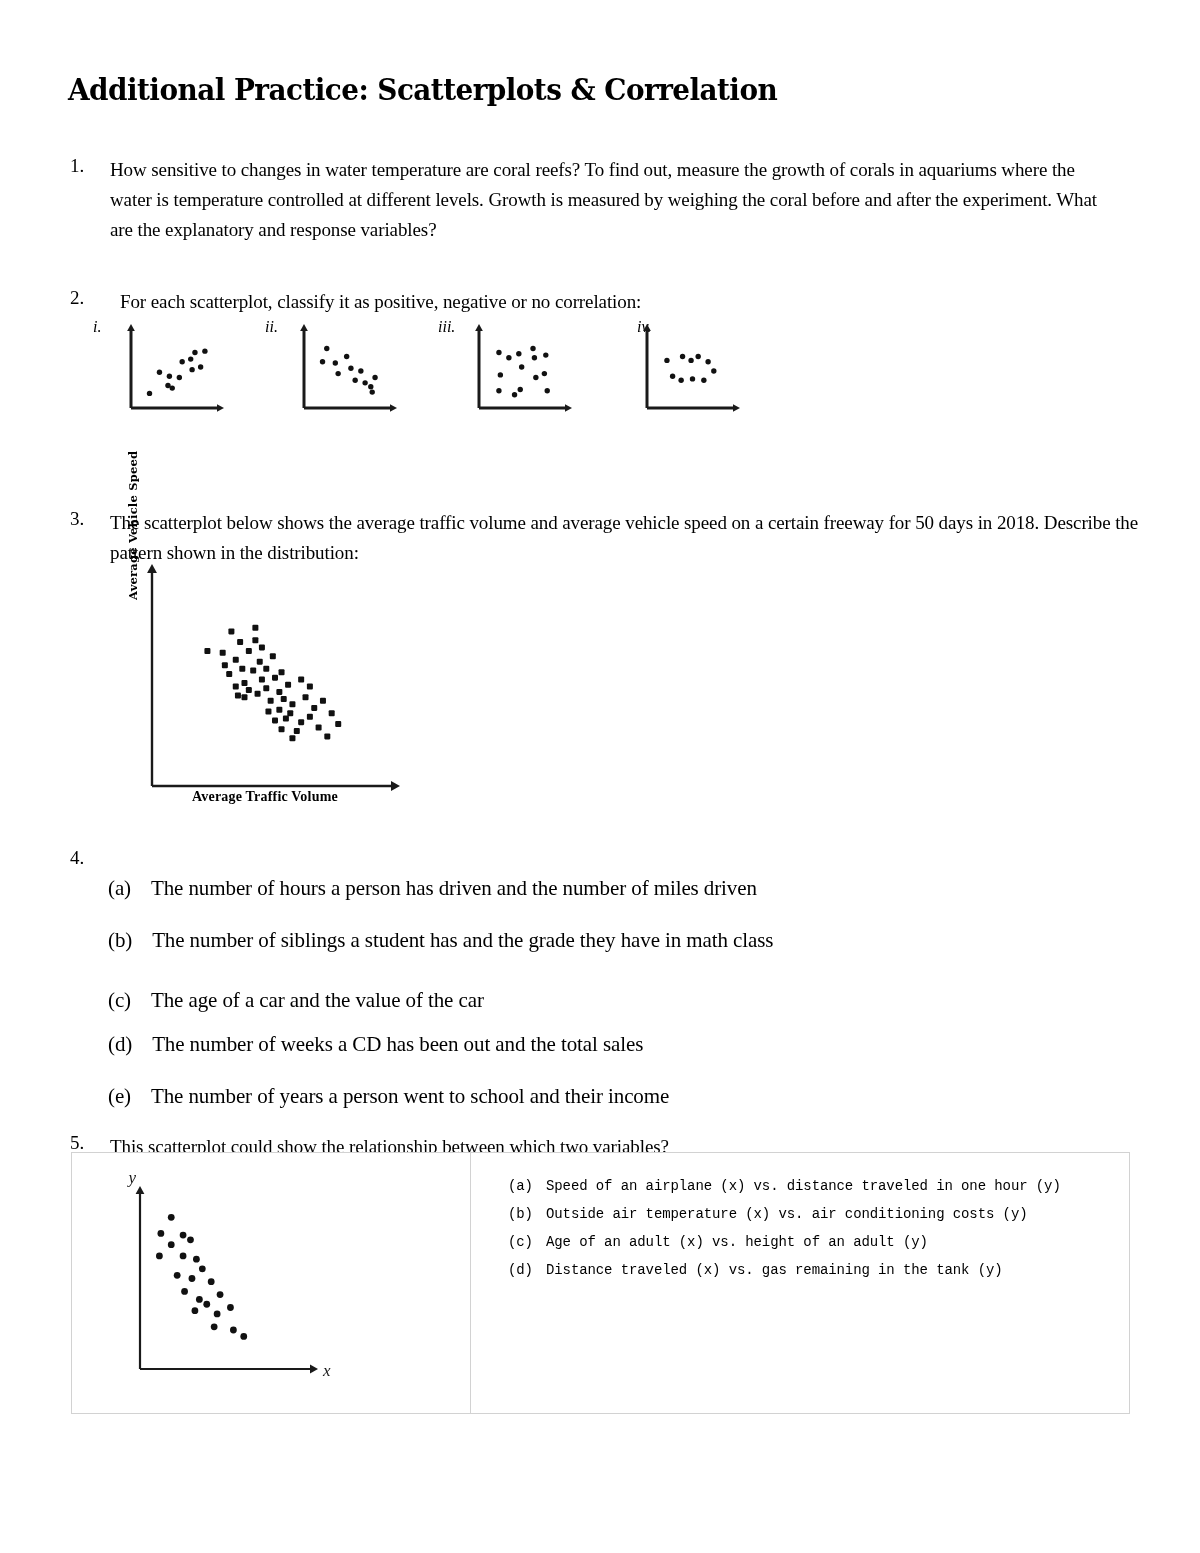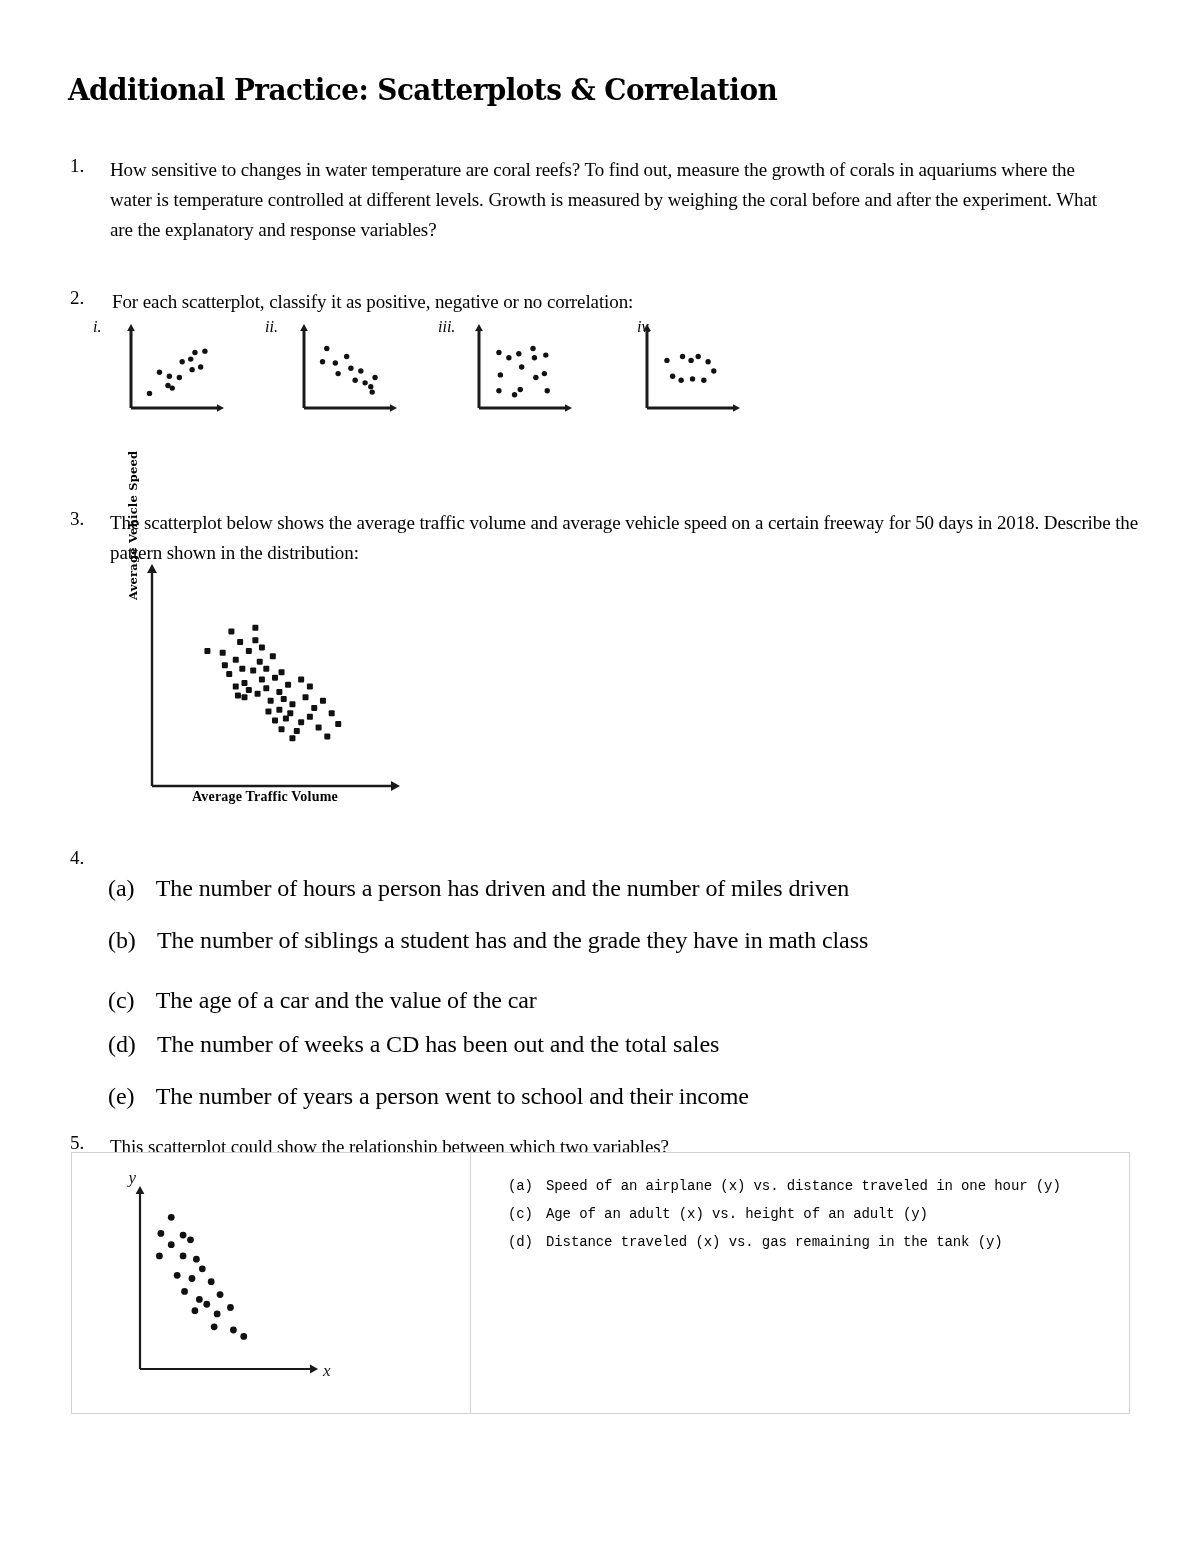--- a/index.html
+++ b/index.html
@@ -45,21 +45,21 @@
   }
   .qtext {
     position: absolute;
     font-size: 19px;
     line-height: 30px;
     font-family: "Liberation Serif", serif;
     letter-spacing: -0.1px;
   }
   .sub {
     position: absolute;
-    font-size: 24px;
+    font-size: 21px;
     line-height: 28px;
     font-family: "Liberation Serif", serif;
     letter-spacing: -0.1px;
     white-space: nowrap;
   }
   .romlabel {
     position: absolute;
     font-size: 16px;
     font-style: italic;
     font-family: "Liberation Serif", serif;
@@ -150,21 +150,21 @@
 <body>
 
 <div class="page">
 
   <div class="title">Additional Practice: Scatterplots &amp; Correlation</div>
 
   <div class="qnum" style="left:70px; top:155px;">1.</div>
   <div class="qtext" style="left:110px; top:155px; width:990px;">How sensitive to changes in water temperature are coral reefs? To find out, measure the growth of corals in aquariums where the water is temperature controlled at different levels. Growth is measured by weighing the coral before and after the experiment. What are the explanatory and response variables?</div>
 
   <div class="qnum" style="left:70px; top:287px;">2.</div>
-  <div class="qtext" style="left:112px; top:287px; width:990px;">For each scatterplot, classify it as positive, negative or no correlation:</div>
+  <div class="qtext" style="left:120px; top:287px; width:990px;">For each scatterplot, classify it as positive, negative or no correlation:</div>
 
   <div class="romlabel" style="left:93px; top:318px;">i.</div>
   <div class="romlabel" style="left:265px; top:318px;">ii.</div>
   <div class="romlabel" style="left:438px; top:318px;">iii.</div>
   <div class="romlabel" style="left:637px; top:318px;">iv.</div>
 
   <div class="miniplot" style="left:113px; top:322px;">
       <svg width="115" height="100" viewBox="0 0 115 100">
         <line x1="18" y1="86" x2="18" y2="9" stroke="#1a1a1a" stroke-width="3"></line>
         <polygon points="18,2 14.149999999999999,9 21.85,9" fill="#1a1a1a"></polygon>
@@ -374,20 +374,23 @@
         <text x="28" y="11" fill="#1a1a1a" font-size="17" font-style="italic" font-family="&quot;Liberation Serif&quot;, serif" text-anchor="end">y</text>
         <text x="215" y="204.14" fill="#1a1a1a" font-size="17" font-style="italic" font-family="&quot;Liberation Serif&quot;, serif">x</text>
       </svg>
     </div>
 
   <div class="opt-list">
     <div class="opt">
       <span class="lbl">(a)</span><span>Speed of an airplane (x) vs. distance traveled in one hour (y)</span>
     </div>
     <div class="opt">
+      <span class="lbl">(b)</span><span>Outside air temperature (x) vs. air conditioning costs (y)</span>
+    </div>
+    <div class="opt">
       <span class="lbl">(c)</span><span>Age of an adult (x) vs. height of an adult (y)</span>
     </div>
     <div class="opt">
       <span class="lbl">(d)</span><span>Distance traveled (x) vs. gas remaining in the tank (y)</span>
     </div>
   </div>
 
 </div>
 
 </body></html>

